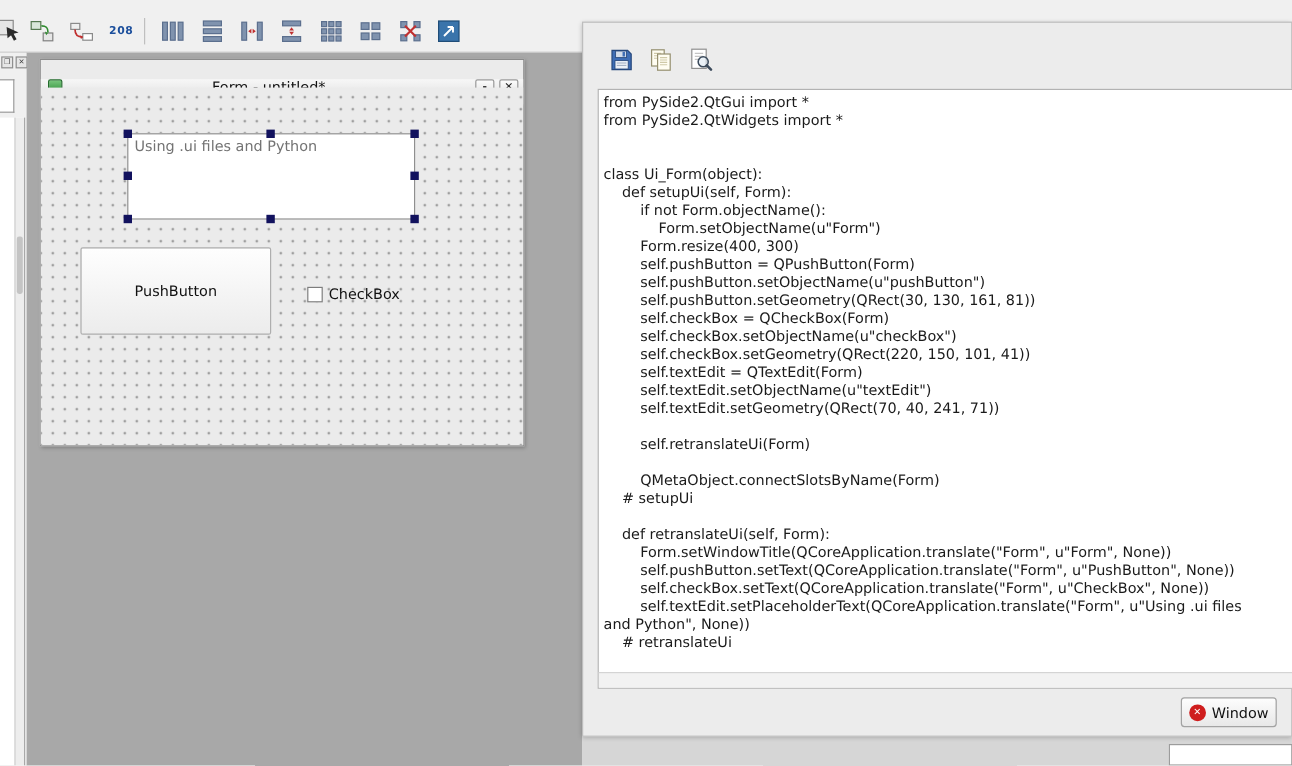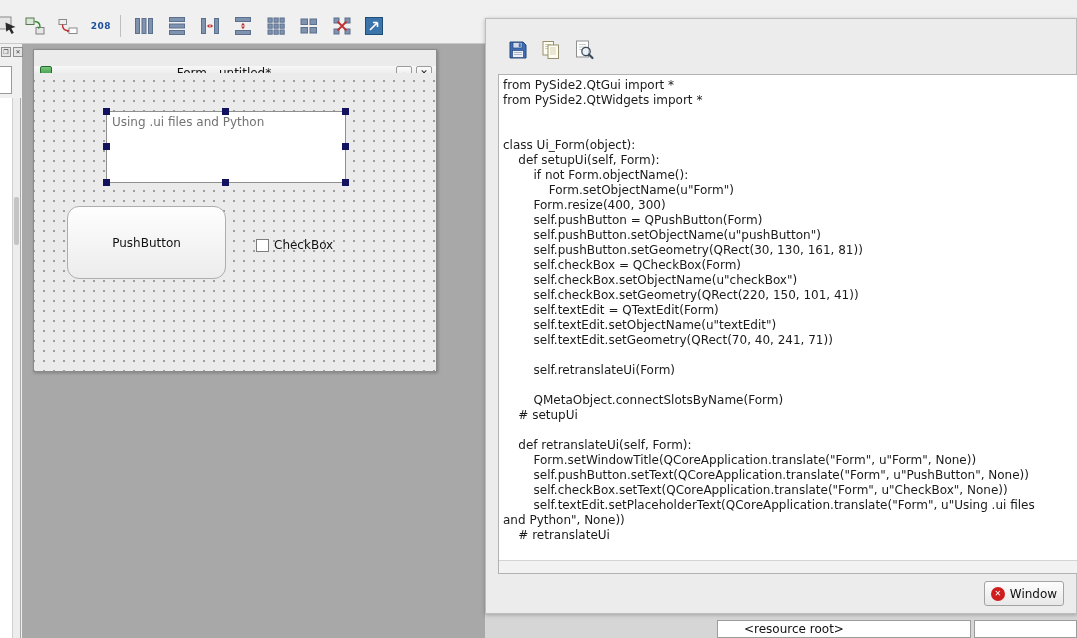--- a/index.html
+++ b/index.html
@@ -42,21 +42,21 @@
             color:#222; font-weight:bold; flex:0 0 auto; }
   .form-canvas { position:absolute; left:0; top:23px; right:0; bottom:0; background-color:#ebebeb;
                  background-image:radial-gradient(circle,#9e9e9e 1px,transparent 1.4px);
                  background-size:10px 10px; background-position:5px 3px; }
 
   .te-wrap { position:absolute; left:72px; top:38px; width:240px; height:72px; background:#fff; border:1px solid #8f8f8f; }
   .te-placeholder { position:absolute; left:5px; top:3px; font-size:12px; color:#737373; }
   .handle { position:absolute; width:7px; height:7px; background:#12125e; }
 
   .pushbutton { position:absolute; left:33px; top:133px; width:159px; height:73px;
-                background:linear-gradient(#fefefe,#ececec); border:1px solid #aeaeae; border-radius:12px;
+                background:linear-gradient(#fefefe,#ececec); border:1px solid #aeaeae; border-radius:2px;
                 display:flex; align-items:center; justify-content:center; font-size:12px; color:#111; }
   .checkbox { position:absolute; left:222px; top:162px; height:17px; display:flex; align-items:flex-end; gap:5px; }
   .cb-ind { width:13px; height:13px; background:#fff; border:1px solid #7d7d7d; }
   .cb-label { font-size:12px; color:#111; }
 
   
   .code-dialog { position:absolute; left:485px; top:18px; width:592px; height:596px; background:#ececec;
                  border:1px solid #bdbdbd; box-shadow:0 1px 4px rgba(0,0,0,.25); }
   .dtbtn { position:absolute; top:17px; width:27px; height:27px; display:flex; align-items:center; justify-content:center; border-radius:3px; }
   .codebox { position:absolute; left:12px; top:55px; width:630px; height:500px; background:#fff; border:1px solid #b2b2b2; }
@@ -204,23 +204,20 @@
     <div class="dock-btn" style="left:1px">❐</div>
     <div class="dock-btn" style="left:13px">✕</div>
     <div class="dock-field"></div>
     <div class="dock-body">
       <div class="dock-scroll">
         <div class="dock-thumb"></div>
       </div>
     </div>
   </div>
 
-  <div class="res-box res1">
-    <span class="res-label">&lt;resource root&gt;</span>
-  </div>
   <div class="res-box res2"></div>
 
   <div class="form-window">
     <div class="form-titlebar">
       <span class="form-icon"></span>
       <span class="form-title">Form - untitled*</span>
       <span class="winbtn">-</span>
       <span class="winbtn">✕</span>
     </div>
     <div class="form-canvas">

